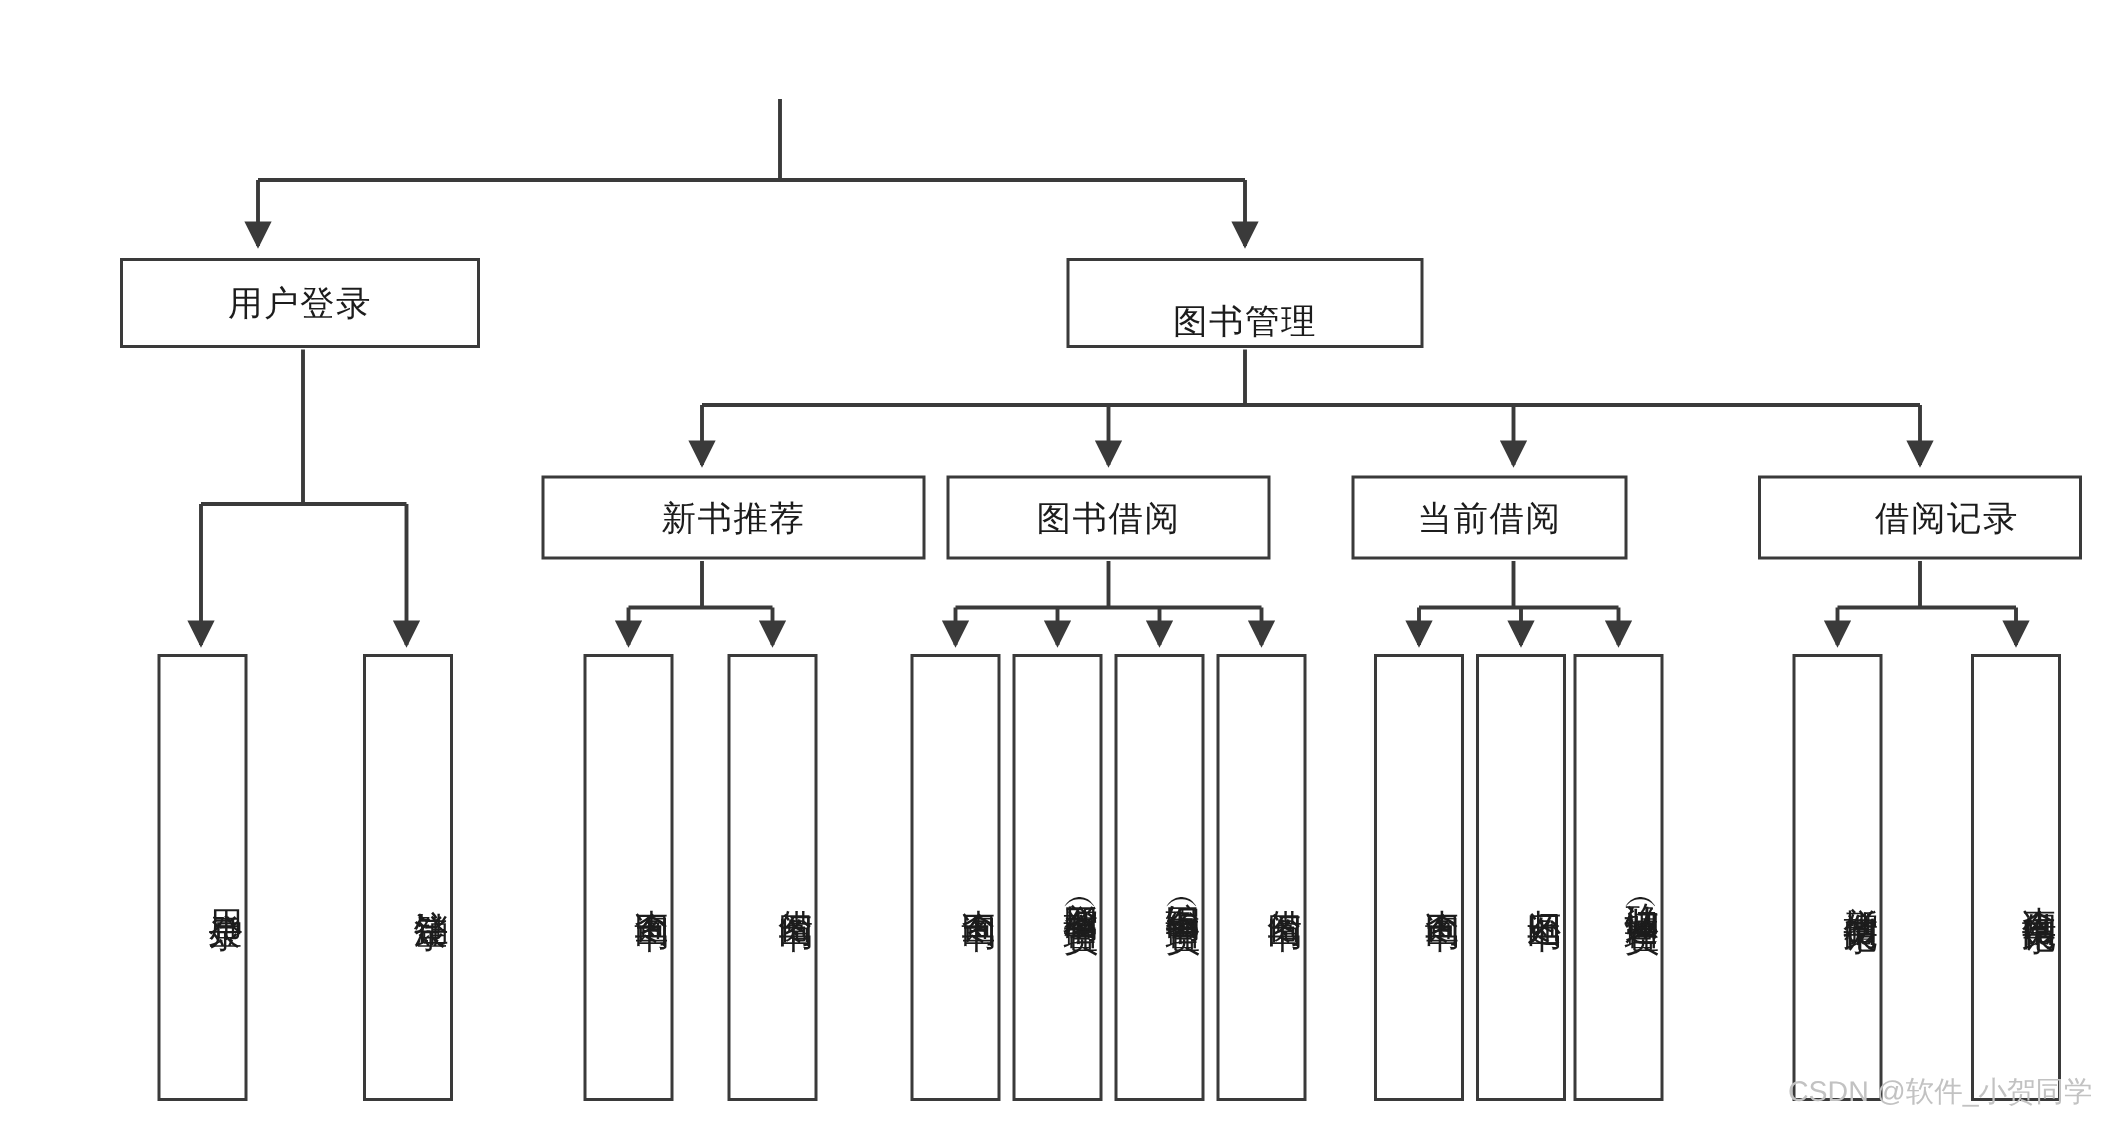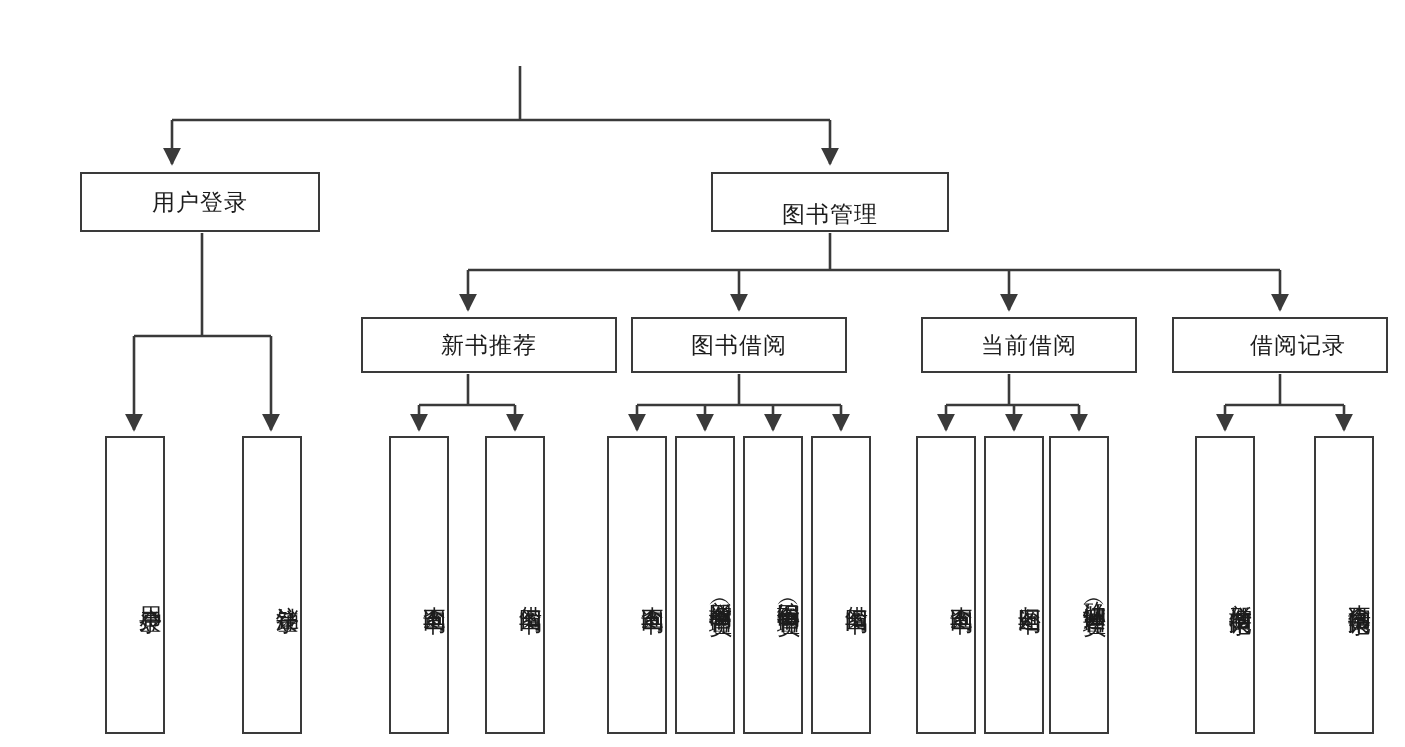--- a/index.html
+++ b/index.html
@@ -129,21 +129,21 @@
   <div class="node horiz" style="left:711px; top:172px; width:238px; height:60px;align-items:flex-end;">
     <span>图书管理</span>
   </div>
 
   <div class="node horiz" style="left:361px; top:317px; width:256px; height:56px;">
     <span>新书推荐</span>
   </div>
   <div class="node horiz" style="left:631px; top:317px; width:216px; height:56px;">
     <span>图书借阅</span>
   </div>
-  <div class="node horiz" style="left:901px; top:317px; width:216px; height:56px;margin-left:20px;">
+  <div class="node horiz" style="left:901px; top:317px; width:184px; height:56px;">
     <span>当前借阅</span>
   </div>
   <div class="node horiz" style="left:1172px; top:317px; width:216px; height:56px;padding-left:36px;">
     <span>借阅记录</span>
   </div>
 
   <div class="node vert" style="left:105px; top:436px; width:60px; height:298px;">
     <span class="vtext">用户登录</span>
   </div>
   <div class="node vert" style="left:242px; top:436px; width:60px; height:298px;">
@@ -180,13 +180,14 @@
     <span class="vtext">确认归还（管理员）</span>
   </div>
 
   <div class="node vert" style="left:1195px; top:436px; width:60px; height:298px;">
     <span class="vtext">新增借阅记录</span>
   </div>
   <div class="node vert" style="left:1314px; top:436px; width:60px; height:298px;">
     <span class="vtext">查询借阅记录</span>
   </div>
 
+  <div id="watermark">CSDN @软件_小贺同学</div>
 </div>
 
 </body></html>

